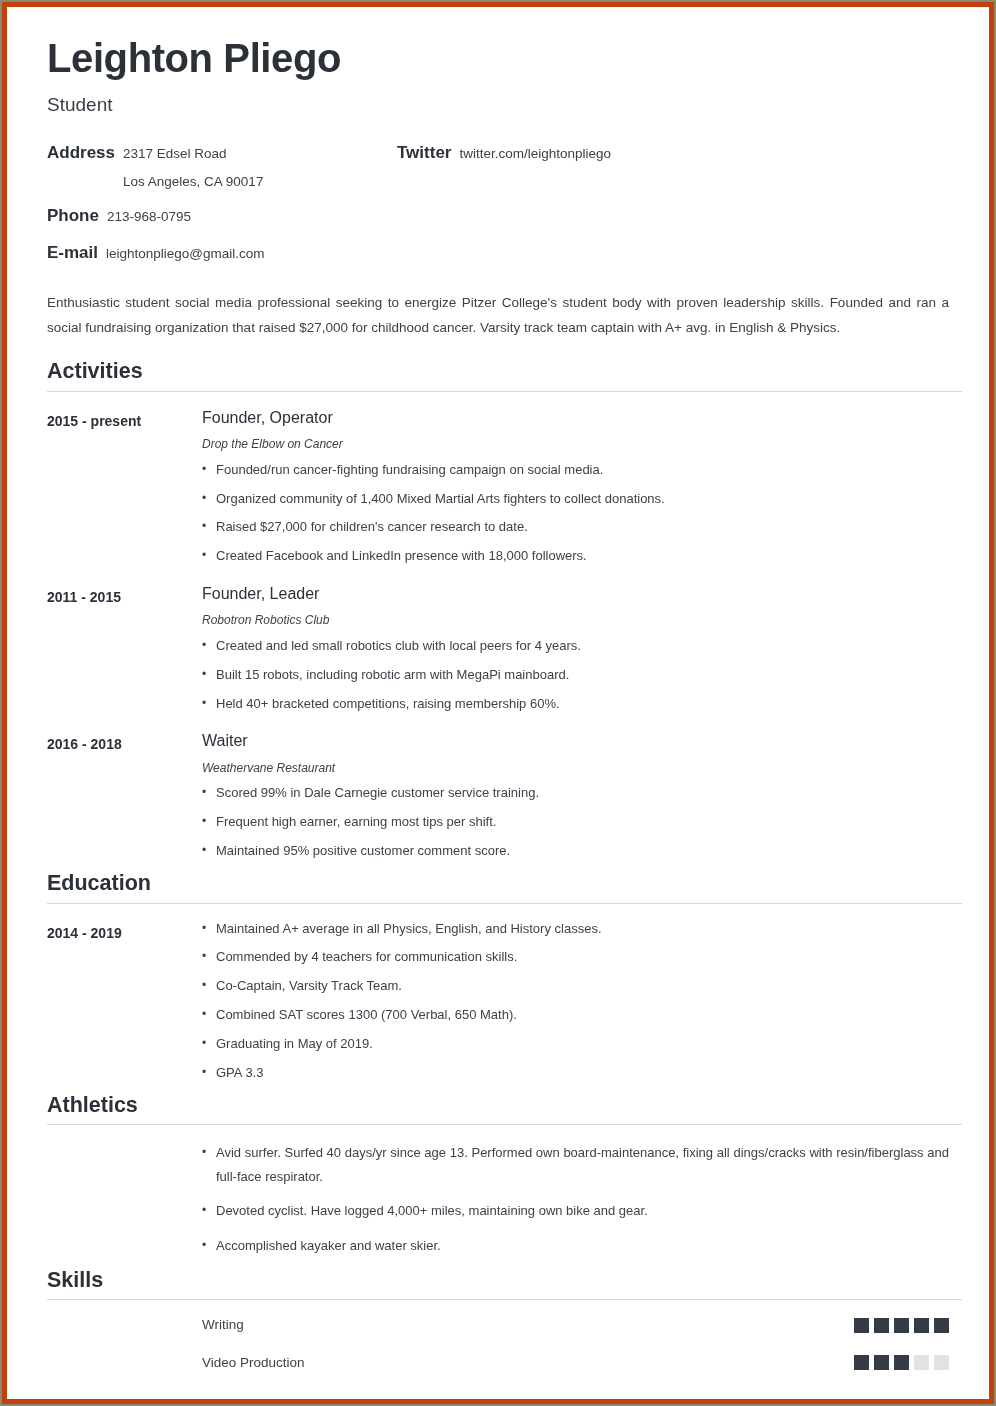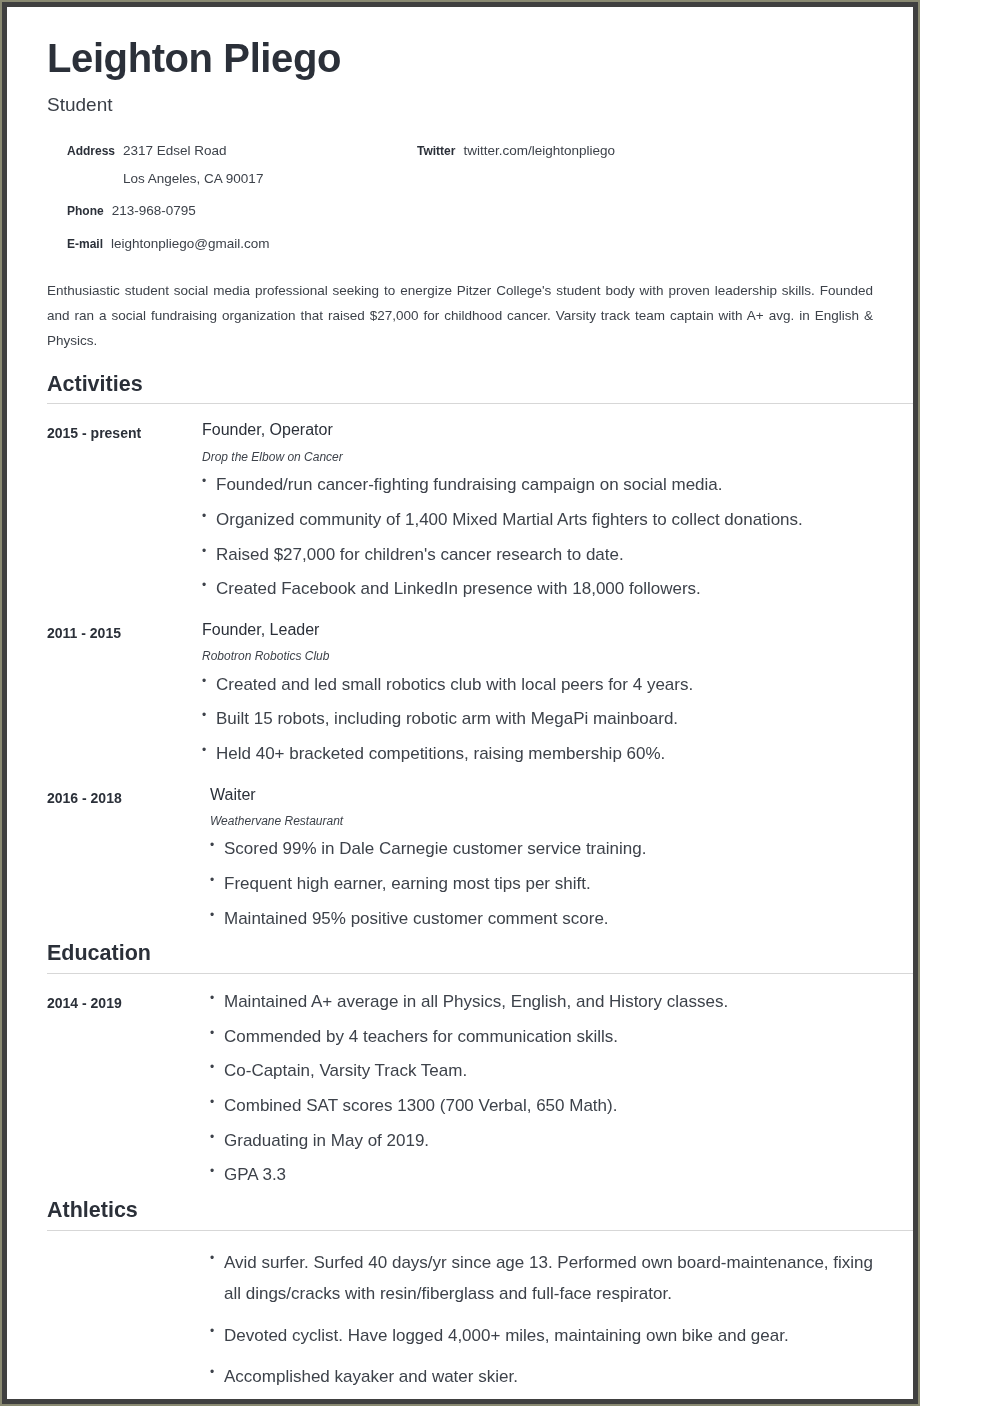--- a/index.html
+++ b/index.html
@@ -10,24 +10,24 @@
   body {
     width: 996px;
     height: 1406px;
     font-family: "Liberation Sans", sans-serif;
     -webkit-font-smoothing: antialiased;
   }
 
   
   .page-frame {
     position: relative;
-    width: 920px;
+    width: 996px;
     height: 1406px;
     box-sizing: border-box;
-    background: #404040;
+    background: #c2410c;
     border-left: 2px solid #8a8a72;
     border-top: 2px solid #8a8a72;
     border-right: 2px solid #8a8a72;
     border-bottom: 2px solid #8a8a72;
     overflow: hidden;
   }
   .page-inner {
     position: absolute;
     inset: 5px;
     background: #ffffff;
@@ -62,26 +62,25 @@
   .contact-col.right { flex: 1; }
 
   .contact-row {
     display: flex;
     align-items: baseline;
     margin-bottom: 14px;
     line-height: 1.35;
   }
   .contact-row:last-child { margin-bottom: 0; }
   .contact-label {
-    font-size: 12px;
+    font-size: 17px;
     font-weight: bold;
     color: #2b3039;
     white-space: nowrap;
     margin-right: 8px;
-    margin-left: 20px;
   }
   .contact-value {
     font-size: 13.5px;
     color: #3d424a;
   }
   .contact-value .line2 {
     display: block;
     margin-top: 10px;
   }
 
@@ -108,21 +107,21 @@
     background: #d7d7d7;
     width: 915px;
     margin: 0 0 16px 0;
   }
 
   
   .entry {
     display: flex;
     margin-bottom: 18px;
   }
-  .entry:last-child { margin-bottom: 10px; gap: 8px; }
+  .entry:last-child { margin-bottom: 10px; }
   .entry-date {
     width: 155px;
     flex: none;
     font-size: 14px;
     font-weight: bold;
     color: #2b3039;
     padding-top: 4px;
     line-height: 1.3;
   }
   .entry-body { flex: 1; }
@@ -140,21 +139,21 @@
     margin: 0 0 8px 0;
     line-height: 1.3;
   }
   ul.bullets {
     list-style: none;
     margin: 0;
     padding: 0;
   }
   ul.bullets li {
     position: relative;
-    font-size: 17px;
+    font-size: 13px;
     color: #3d424a;
     line-height: 1.45;
     padding-left: 14px;
     margin-bottom: 10px;
   }
   ul.bullets li:last-child { margin-bottom: 0; }
   ul.bullets li::before {
     content: "\2022";
     position: absolute;
     left: 0;

